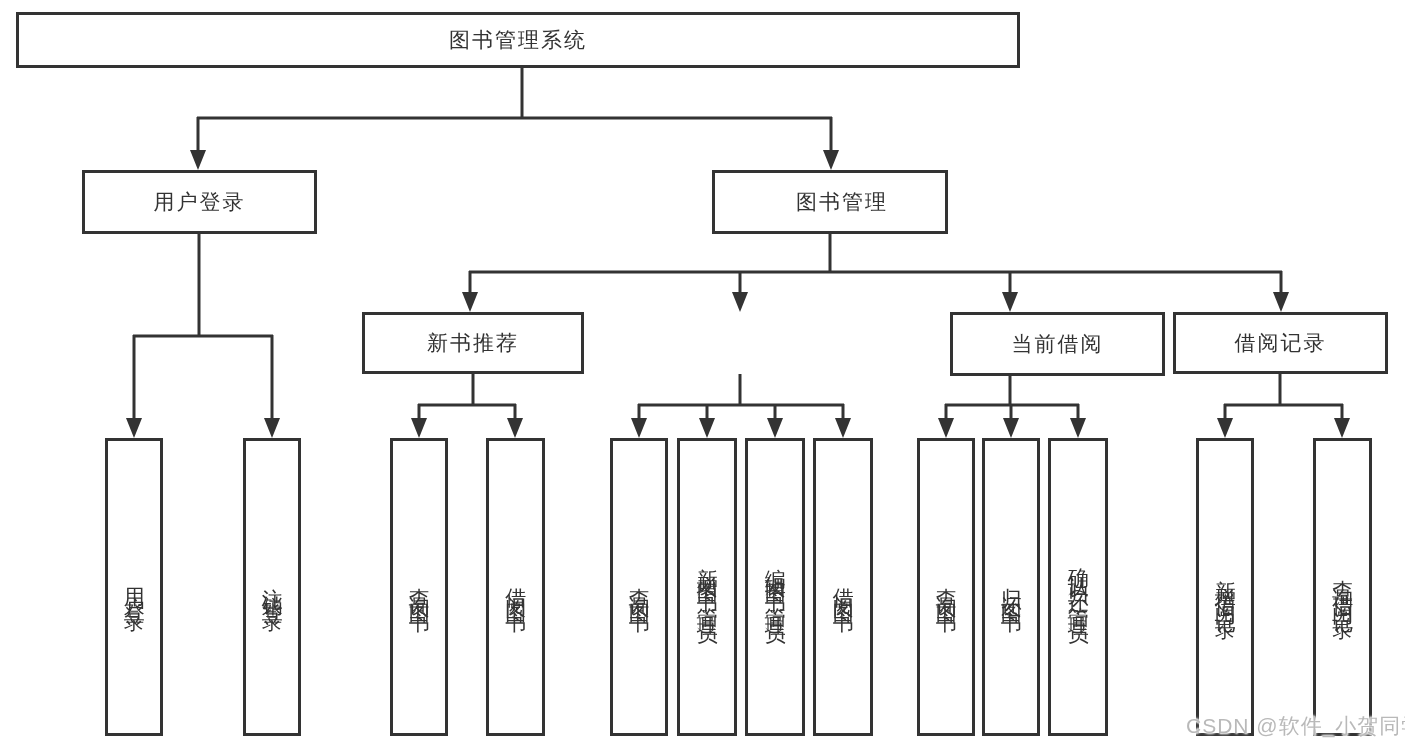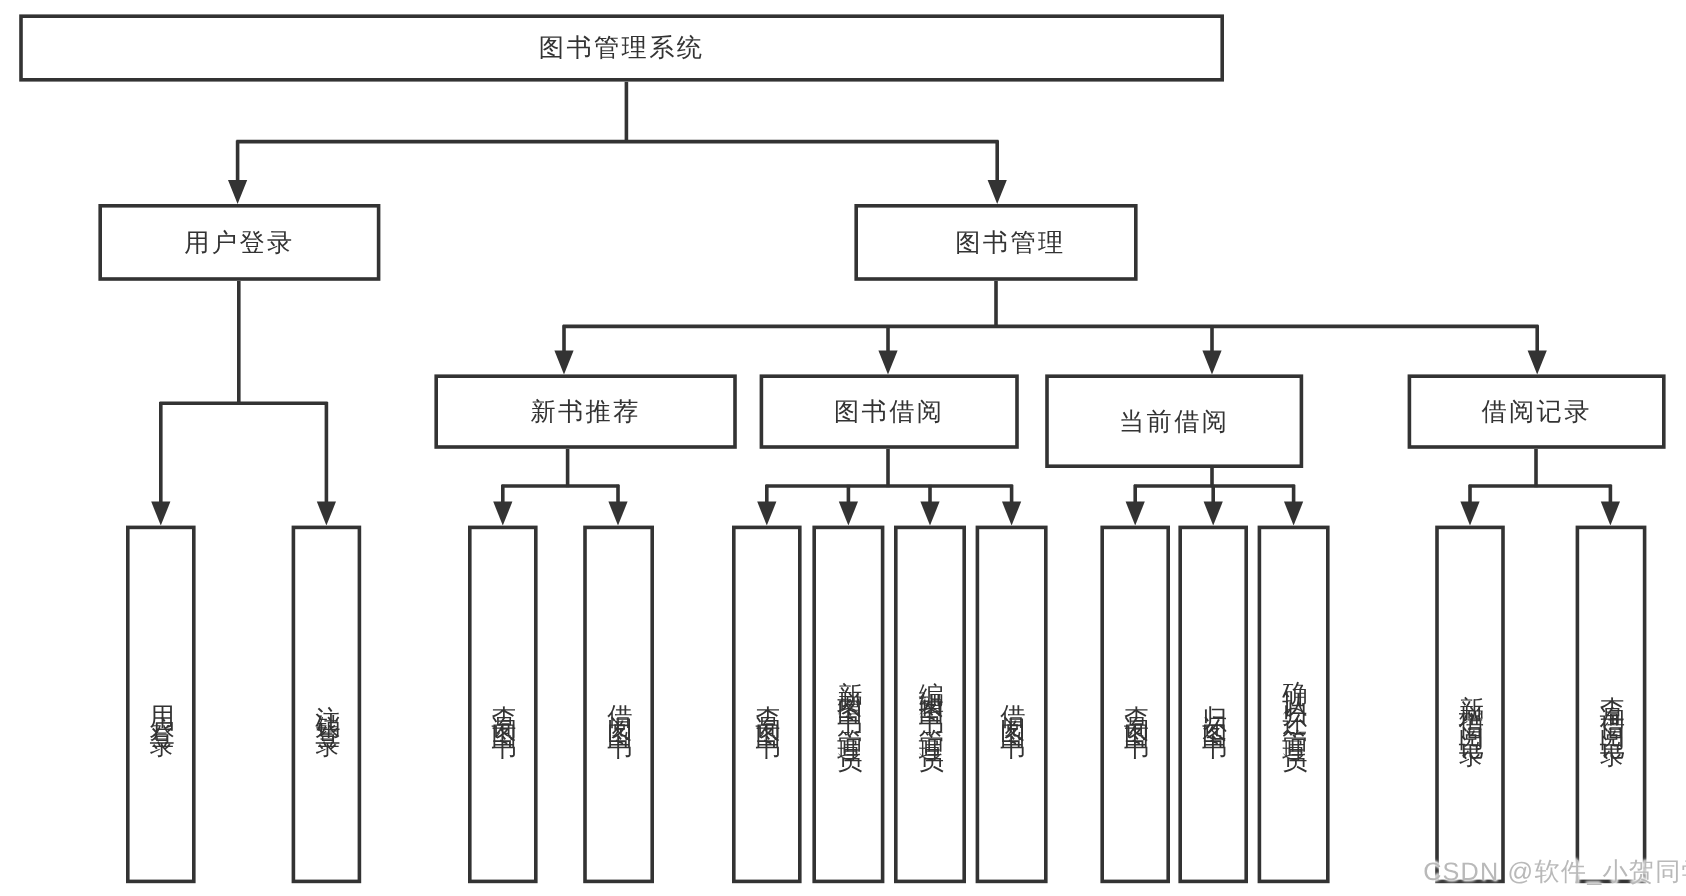--- a/index.html
+++ b/index.html
@@ -120,27 +120,24 @@
     <span>图书管理系统</span>
   </div>
 
   <div class="box" style="left:82px;top:170px;width:235px;height:64px;">
     <span>用户登录</span>
   </div>
   <div class="box" style="left:712px;top:170px;width:236px;height:64px;padding-left:24px;">
     <span>图书管理</span>
   </div>
 
-  <div class="box" style="left:362px;top:312px;width:252px;height:62px;">
+  <div class="box" style="left:362px;top:312px;width:222px;height:62px;">
     <span>新书推荐</span>
   </div>
-  <div class="box" style="left:633px;top:312px;width:216px;height:62px;">
-    <span>图书借阅</span>
-  </div>
-  <div class="box" style="left:871px;top:312px;width:215px;height:78px;">
+  <div class="box" style="left:950px;top:312px;width:215px;height:64px;">
     <span>当前借阅</span>
   </div>
   <div class="box" style="left:1173px;top:312px;width:215px;height:62px;">
     <span>借阅记录</span>
   </div>
 
   <div class="box" style="left:105px;top:438px;width:58px;height:298px;">
     <span class="vlabel">用户登录</span>
   </div>
   <div class="box" style="left:243px;top:438px;width:58px;height:298px;">

